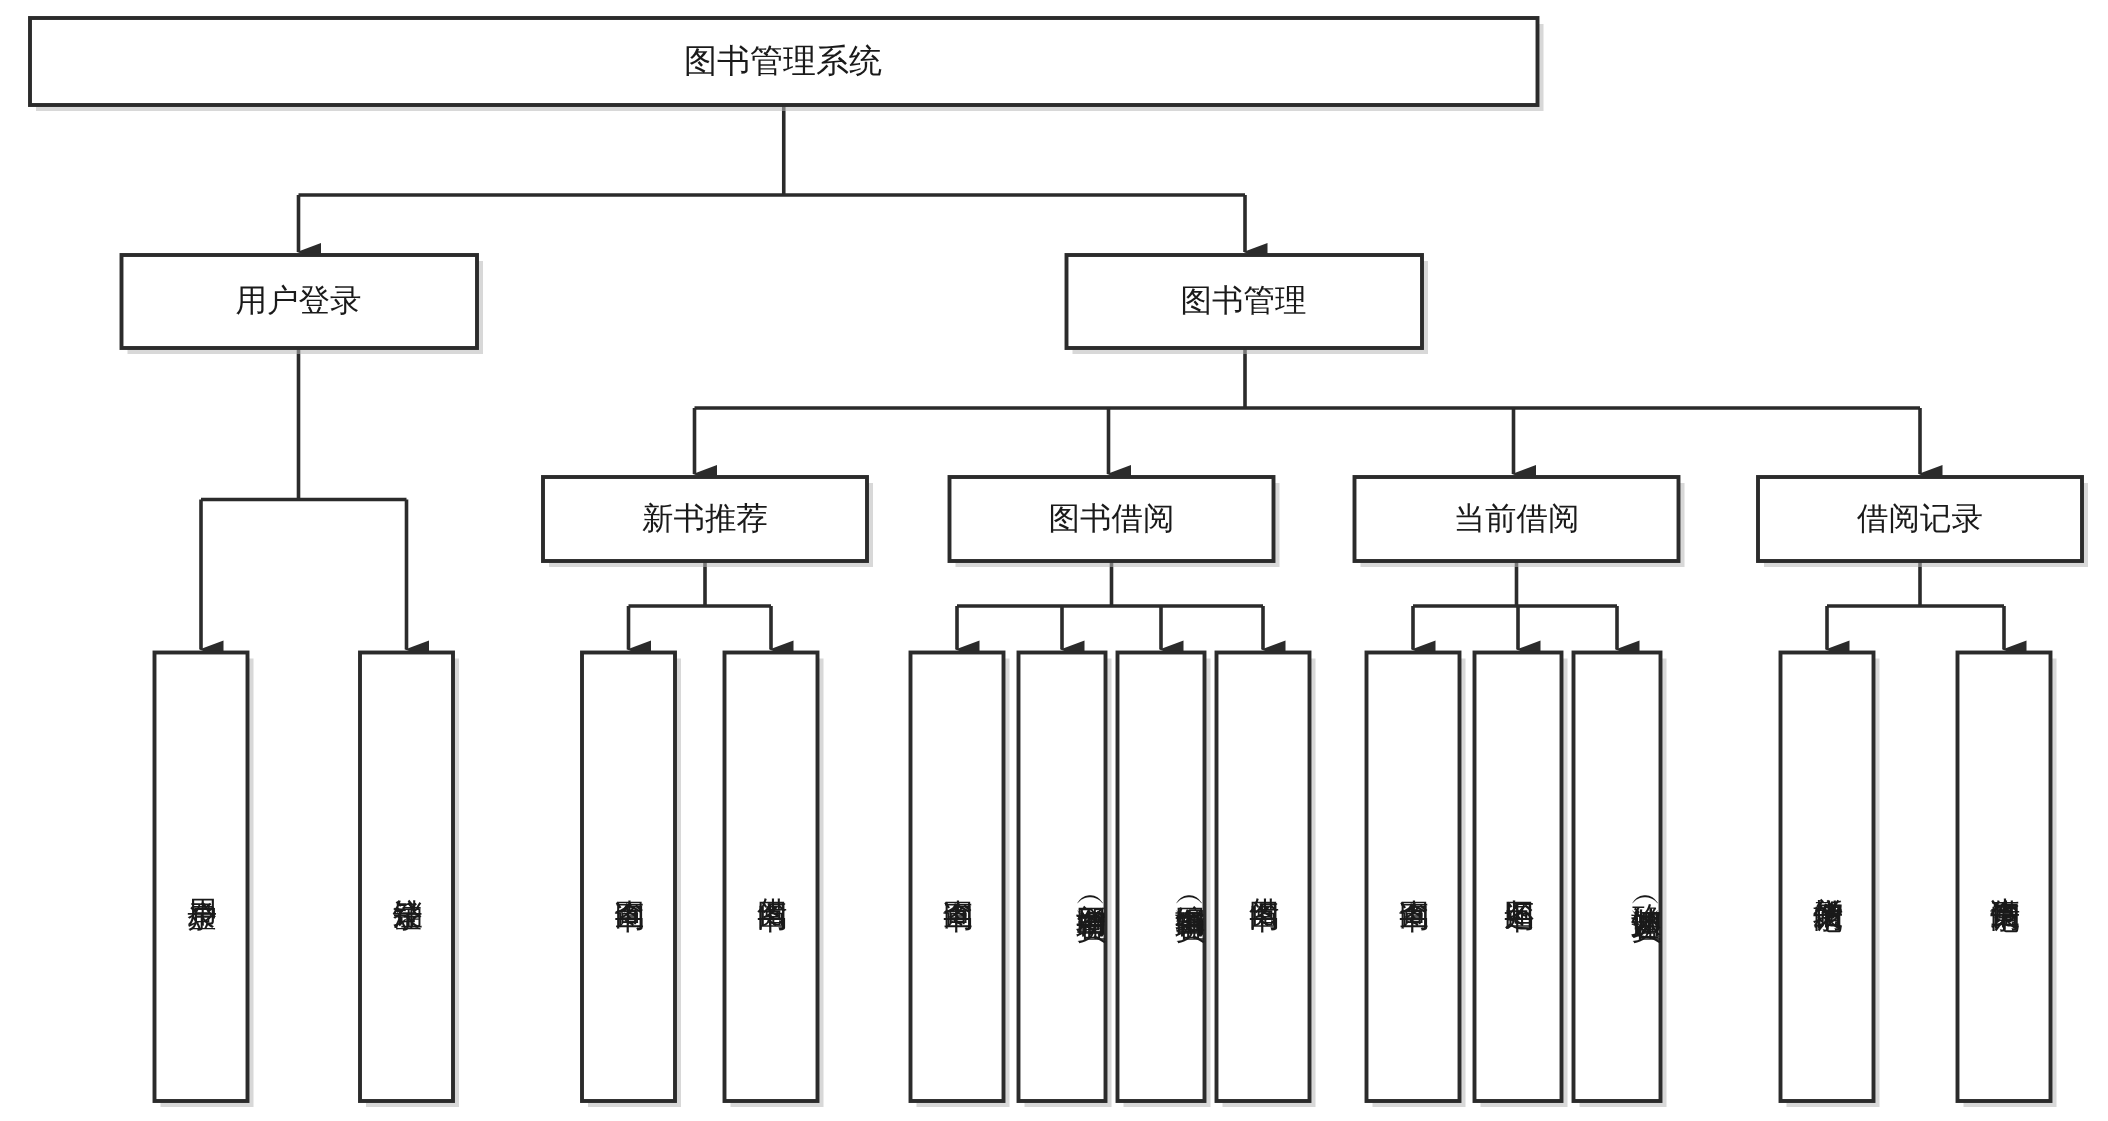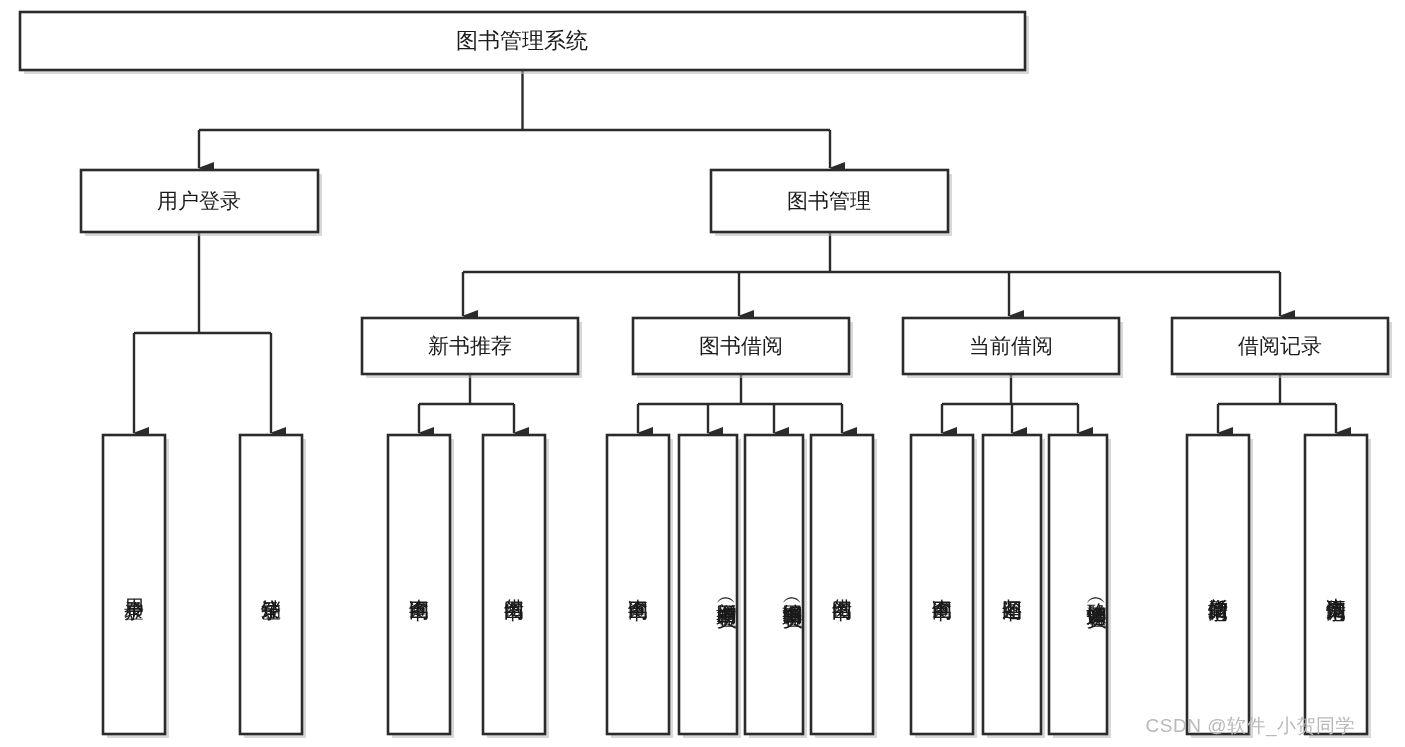--- a/index.html
+++ b/index.html
@@ -215,14 +215,13 @@
   <div class="vlabel" style="left:607px; top:435px; width:62px; height:299px;">查询图书</div>
   <div class="vlabel" style="left:679px; top:435px; width:58px; height:299px; align-items:flex-start; padding-top:14px; box-sizing:border-box;">新增图书（管理员）</div>
   <div class="vlabel" style="left:745px; top:435px; width:58px; height:299px; align-items:flex-start; padding-top:14px; box-sizing:border-box;">编辑图书（管理员）</div>
   <div class="vlabel" style="left:811px; top:435px; width:62px; height:299px;">借阅图书</div>
   <div class="vlabel" style="left:911px; top:435px; width:62px; height:299px;">查询图书</div>
   <div class="vlabel" style="left:983px; top:435px; width:58px; height:299px;">归还图书</div>
   <div class="vlabel" style="left:1049px; top:435px; width:58px; height:299px; align-items:flex-start; padding-top:14px; box-sizing:border-box;">确认归还（管理员）</div>
   <div class="vlabel" style="left:1187px; top:435px; width:62px; height:299px;">新增借阅记录</div>
   <div class="vlabel" style="left:1305px; top:435px; width:62px; height:299px;">查询借阅记录</div>
 
-  <div class="watermark">CSDN @软件_小贺同学</div>
 </div>
 
 </body></html>

